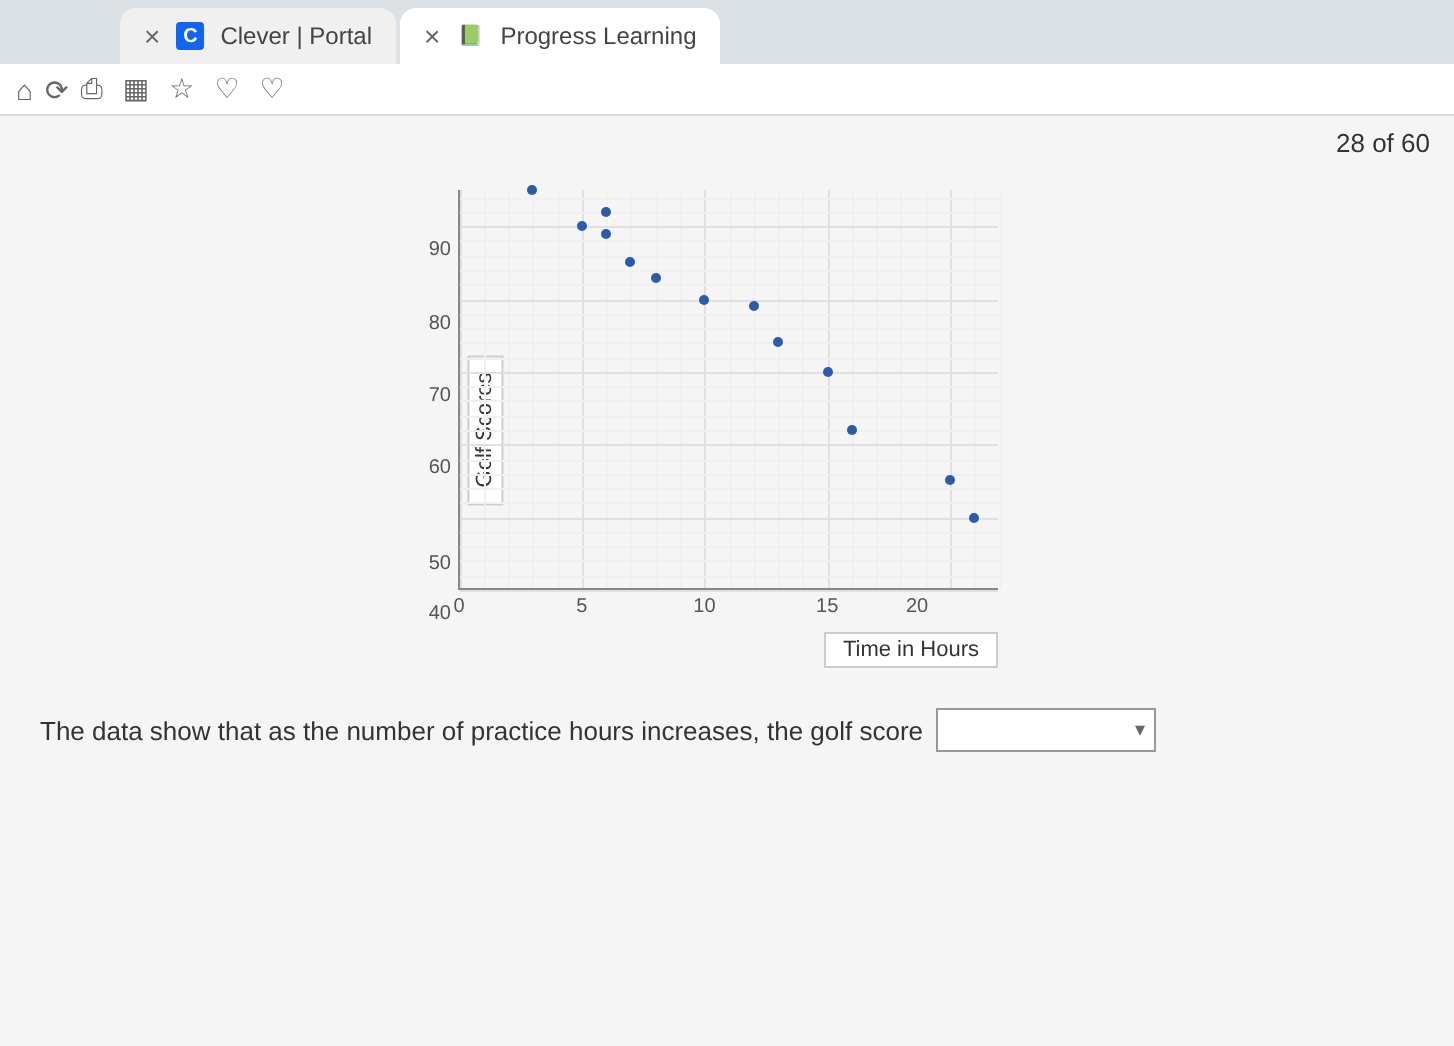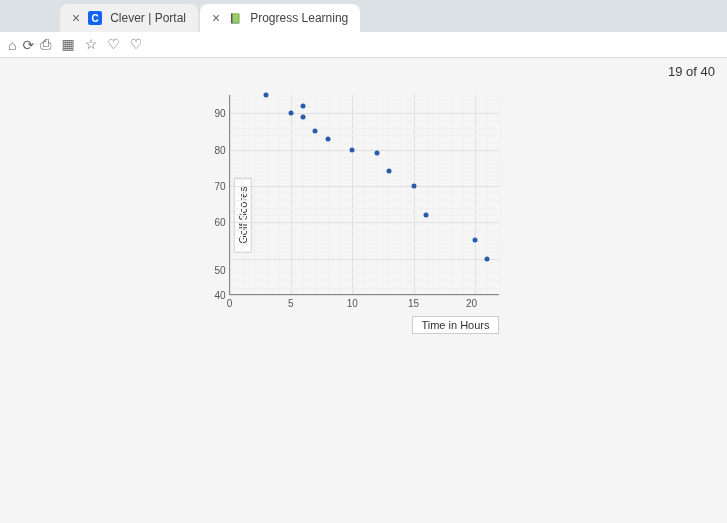--- a/index.html
+++ b/index.html
@@ -19,21 +19,21 @@
 .chart-container { display: flex; justify-content: center; margin-bottom: 20px; }
 .chart-wrap { position: relative; }
 .ylabel-box { position: absolute; left: -24px; top: 50%; transform: translateY(-50%) rotate(-90deg); border: 1px solid #ccc; padding: 2px 8px; font-size: 11px; color: #333; white-space: nowrap; background: #fff; }
 .xlabel-box { text-align: right; margin-top: 20px; }
 .xlabel-inner { display: inline-block; border: 1px solid #ccc; padding: 2px 8px; font-size: 11px; color: #333; background: #fff; }
 .plot { position: relative; width: 270px; height: 200px; border-left: 1px solid #888; border-bottom: 1px solid #888; }
 .grid-v { position: absolute; top: 0; bottom: 0; width: 1px; background: #e0e0e0; }
 .grid-v.minor { background: #f0f0f0; }
 .grid-h { position: absolute; left: 0; right: 0; height: 1px; background: #e0e0e0; }
 .grid-h.minor { background: #f0f0f0; }
-.ytick { position: absolute; right: calc(100% + 4px); transform: translateY(-50%); font-size: 10px; color: #555; }
+.ytick { position: absolute; right: calc(100% + 4px); transform: translateY(-50%); font-size: 10px; color: #555; margin-top: 12px; }
 .xtick { position: absolute; top: calc(100% + 4px); transform: translateX(-50%); font-size: 10px; color: #555; }
 .point { position: absolute; width: 5px; height: 5px; background: #2b5bab; border-radius: 50%; transform: translate(-50%, -50%); }
 .instructions { font-size: 13px; color: #333; line-height: 1.8; }
 .instructions p { margin-bottom: 10px; }
 .fill-sentence { margin-top: 15px; font-size: 13px; color: #333; display: flex; align-items: center; gap: 6px; flex-wrap: wrap; }
 .dropdown { border: 1px solid #999; background: #fff; padding: 2px 18px 2px 6px; font-size: 12px; min-width: 110px; height: 22px; position: relative; display: inline-flex; align-items: center; }
 .dropdown::after { content: "▾"; position: absolute; right: 4px; color: #666; font-size: 10px; }
 </style>
 </head>
 <body>
@@ -56,21 +56,21 @@
   <span class="url-icon">⟳</span>
   <div class="url-icons-right">
     <span>⎙</span>
     <span>▦</span>
     <span>☆</span>
     <span>♡</span>
     <span>♡</span>
   </div>
 </div>
 
-<div class="page-counter">19 of 40</div>
+<div class="page-counter">28 of 60</div>
 
 <div class="content">
   <div class="chart-container">
     <div class="chart-wrap">
       <div class="ylabel-box">Golf Scores</div>
       <div class="plot" id="plot">
           <div class="grid-v" style="left: 0px;"></div>
           <div class="grid-v minor" style="left: 12.2727px;"></div>
           <div class="grid-v minor" style="left: 24.5455px;"></div>
           <div class="grid-v minor" style="left: 36.8182px;"></div>
@@ -118,21 +118,21 @@
           <div class="grid-h minor" style="top: 40px;"></div>
           <div class="grid-h minor" style="top: 32.7273px;"></div>
           <div class="grid-h minor" style="top: 25.4545px;"></div>
           <div class="grid-h" style="top: 18.1818px;"></div>
           <div class="grid-h minor" style="top: 10.9091px;"></div>
           <div class="grid-h minor" style="top: 3.63636px;"></div>
           <div class="xtick" style="left: 0px;">0</div>
           <div class="xtick" style="left: 61.3636px;">5</div>
           <div class="xtick" style="left: 122.727px;">10</div>
           <div class="xtick" style="left: 184.091px;">15</div>
-          <div class="xtick" style="left: 242px; text-align: center;">20</div>
+          <div class="xtick" style="left: 229px; text-align: center;">20</div>
           <div class="ytick" style="top: 200px;">40</div>
           <div class="ytick" style="top: 175px;">50</div>
           <div class="ytick" style="top: 127.273px;">60</div>
           <div class="ytick" style="top: 90.9091px;">70</div>
           <div class="ytick" style="top: 54.5455px;">80</div>
           <div class="ytick" style="top: 18.1818px;">90</div>
           <div class="point" style="left: 36.8182px; top: 0px;"></div>
           <div class="point" style="left: 61.3636px; top: 18.1818px;"></div>
           <div class="point" style="left: 73.6364px; top: 21.8182px;"></div>
           <div class="point" style="left: 73.6364px; top: 10.9091px;"></div>
@@ -146,13 +146,17 @@
           <div class="point" style="left: 245.455px; top: 145.455px;"></div>
           <div class="point" style="left: 257.727px; top: 163.636px;"></div>
         </div>
       <div class="xlabel-box"><span class="xlabel-inner">Time in Hours</span></div>
     </div>
   </div>
 
   <div class="instructions">
   </div>
 
+  <div class="fill-sentence">
+    <span>The data show that as the number of practice hours increases, the golf score</span>
+    <span class="dropdown"></span>
+  </div>
 </div>
 
 </body></html>

